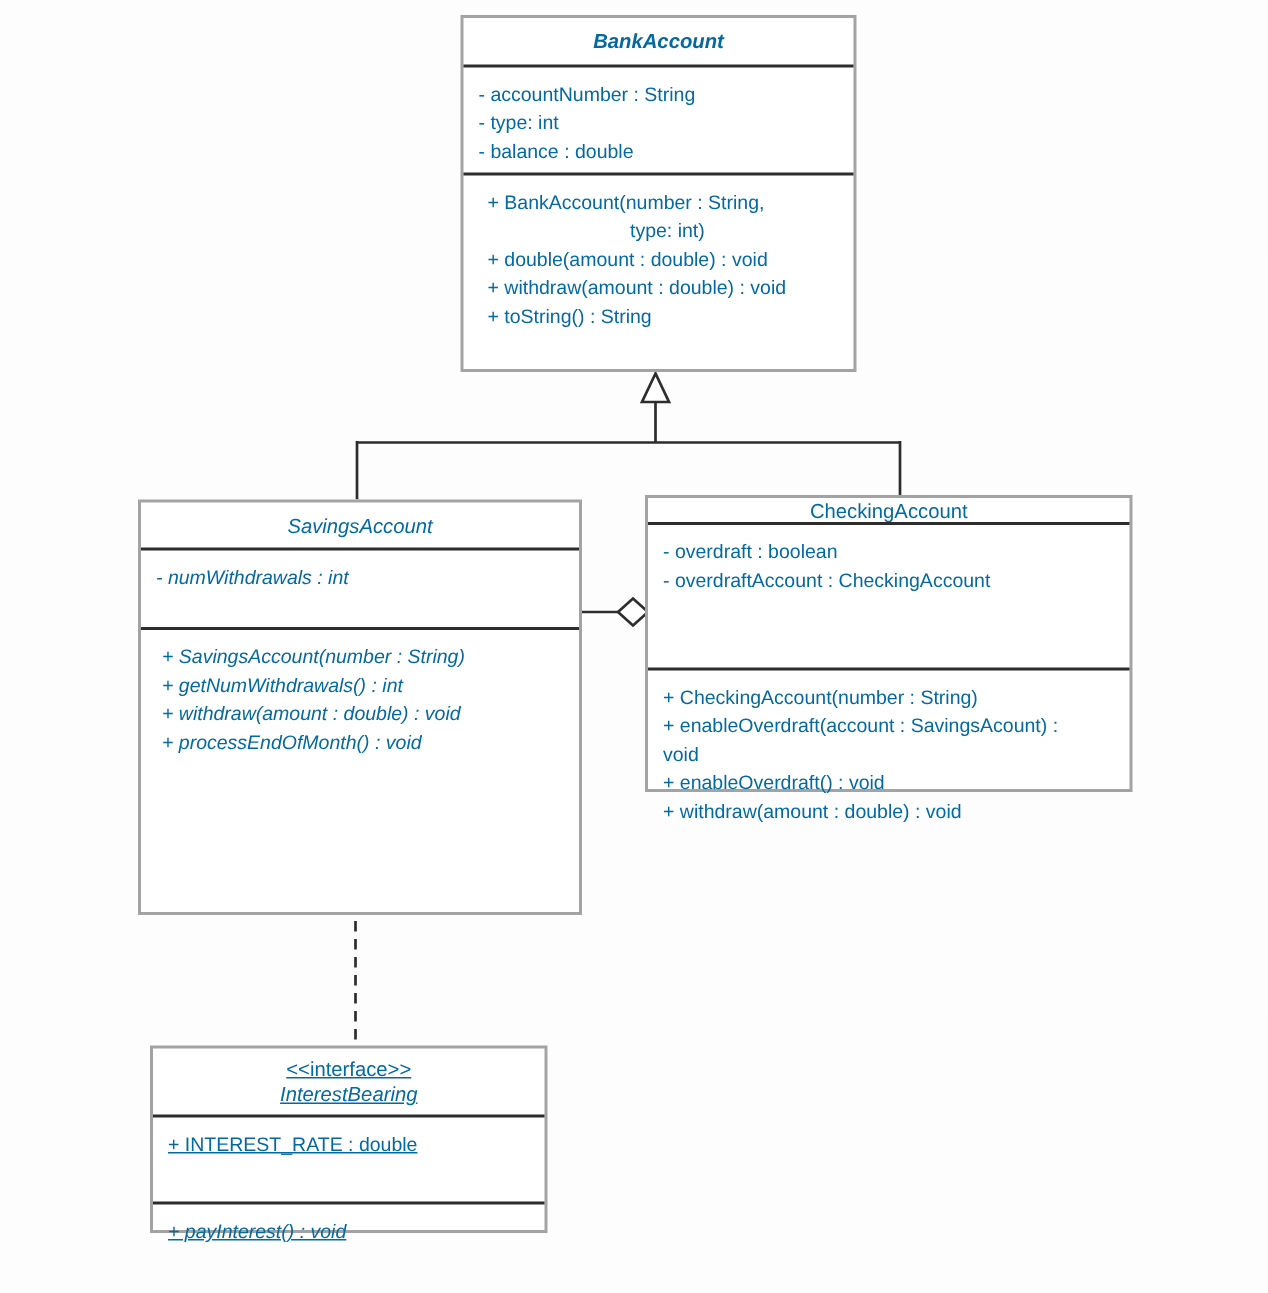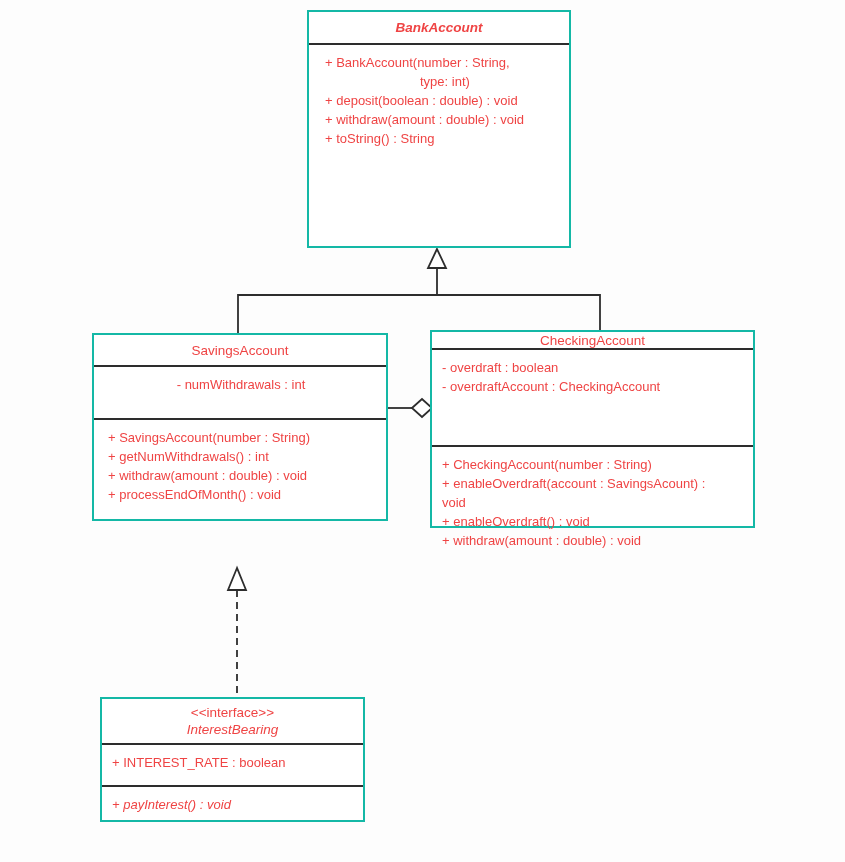--- a/index.html
+++ b/index.html
@@ -15,23 +15,23 @@
     overflow: hidden;
   }
   #connectors {
     position: absolute;
     left: 0; top: 0;
     width: 845px; height: 862px;
   }
   .uml-class {
     position: absolute;
     background: #ffffff;
-    border: 2px solid #14b8a6;
+    border: 2px solid #a3a3a3;
     box-sizing: border-box;
-    color: #ef4444;
+    color: #0369a1;
     font-size: 13px;
   }
   .compartment {
     box-sizing: border-box;
     overflow: hidden;
   }
   .compartment + .compartment {
     border-top: 2px solid #2d2d2d;
   }
   .title {
@@ -54,36 +54,36 @@
   .member.cont-indent { padding-left: 95px; }
   .member.italic { font-style: italic; }
 
   
   #bank-account   { left: 307px; top: 10px;  width: 264px; height: 238px; }
   #bank-account .title   { height: 31px; }
   #bank-account .attrs   { height: 72px; }
   #bank-account .methods { height: 129px; padding-left: 16px; }
 
   
-  #savings-account { left: 92px; top: 333px; width: 296px; height: 188px; }
+  #savings-account { left: 92px; top: 333px; width: 296px; height: 277px; font-style: italic; }
   #savings-account .title   { height: 30px; }
-  #savings-account .attrs   { height: 53px; text-align: center; }
+  #savings-account .attrs   { height: 53px; }
   #savings-account .methods { height: 141px; padding-left: 14px; }
 
   
   #checking-account { left: 430px; top: 330px; width: 325px; height: 198px; }
   #checking-account .title   { height: 16px; }
   #checking-account .attrs   { height: 58px; }
   #checking-account .methods { height: 104px; margin-top: 39px; }
 
   
-  #interest-bearing { left: 100px; top: 697px; width: 265px; height: 125px; }
+  #interest-bearing { left: 100px; top: 697px; width: 265px; height: 125px; text-decoration: underline; }
   #interest-bearing .title   { height: 44px; }
   #interest-bearing .attrs   { height: 42px; padding-top: 4px; }
-  #interest-bearing .methods { height: 33px; padding-top: 0; }
+  #interest-bearing .methods { height: 33px; padding-top: 0; margin-top: 16px; }
   #interest-bearing .members { padding-top: 8px; }
 </style>
 </head>
 <body>
 
 <div id="canvas">
 
   <svg id="connectors" viewBox="0 0 845 862" xmlns="http://www.w3.org/2000/svg">
 
     <g stroke="#2d2d2d" stroke-width="1.8" fill="none">
@@ -98,24 +98,29 @@
     <polygon points="412,408 422,399 432,408 422,417" fill="#ffffff" stroke="#2d2d2d" stroke-width="1.8"></polygon>
 
     <line x1="237" y1="590" x2="237" y2="697" stroke="#2d2d2d" stroke-width="1.8" stroke-dasharray="7 5"></line>
     <polygon points="237,568 228,590 246,590" fill="#ffffff" stroke="#2d2d2d" stroke-width="1.8"></polygon>
   </svg>
 
   <div class="uml-class" id="bank-account">
     <div class="compartment title abstract">
       <span>BankAccount</span>
     </div>
+    <div class="compartment attrs members">
+      <div class="member">- accountNumber : String</div>
+      <div class="member">- type: int</div>
+      <div class="member">- balance : double</div>
+    </div>
     <div class="compartment methods members">
       <div class="member">+ BankAccount(number : String,</div>
       <div class="member cont-indent">type: int)</div>
-      <div class="member">+ deposit(boolean : double) : void</div>
+      <div class="member">+ double(amount : double) : void</div>
       <div class="member">+ withdraw(amount : double) : void</div>
       <div class="member">+ toString() : String</div>
     </div>
   </div>
 
   <div class="uml-class" id="savings-account">
     <div class="compartment title">
       <span>SavingsAccount</span>
     </div>
     <div class="compartment attrs members">
@@ -145,20 +150,20 @@
       <div class="member">+ withdraw(amount : double) : void</div>
     </div>
   </div>
 
   <div class="uml-class" id="interest-bearing">
     <div class="compartment title">
       <span>&lt;&lt;interface&gt;&gt;</span>
       <span class="name-italic">InterestBearing</span>
     </div>
     <div class="compartment attrs members">
-      <div class="member">+ INTEREST_RATE : boolean</div>
+      <div class="member">+ INTEREST_RATE : double</div>
     </div>
     <div class="compartment methods members">
       <div class="member italic">+ payInterest() : void</div>
     </div>
   </div>
 
 </div>
 
 </body></html>

